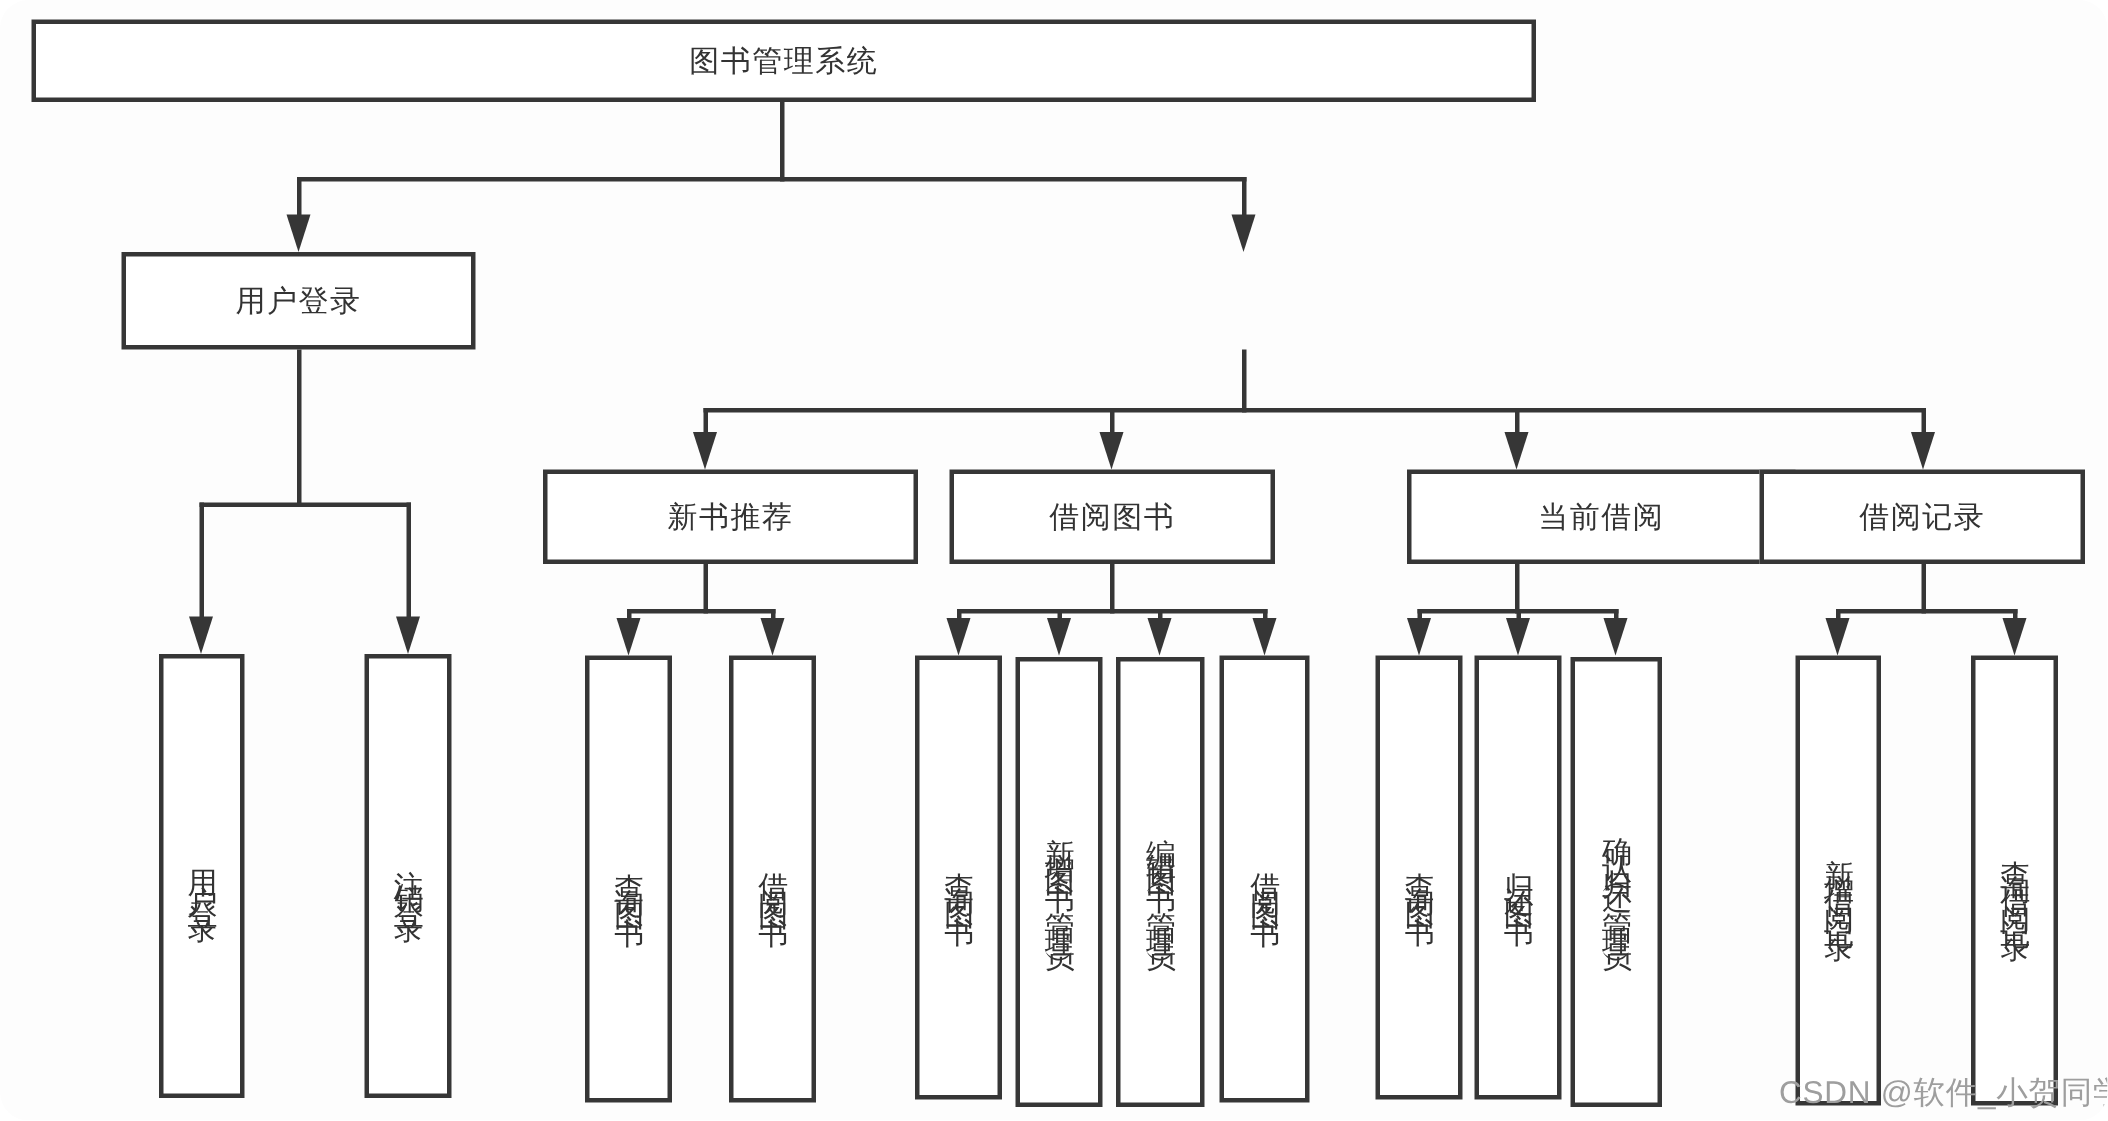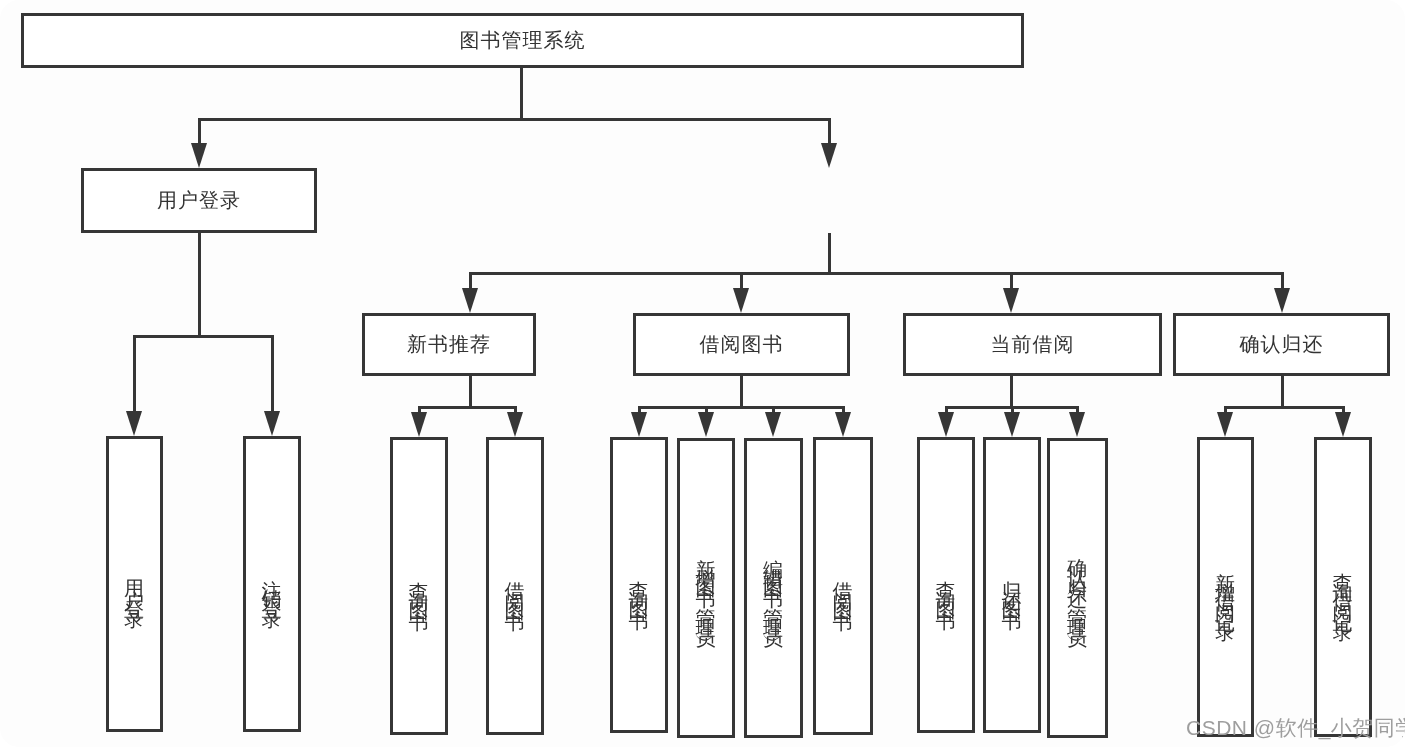--- a/index.html
+++ b/index.html
@@ -78,34 +78,34 @@
 
   <div class="hbox" style="left:21px; top:13px; width:1003px; height:55px;">
     <span>图书管理系统</span>
   </div>
 
   <div class="hbox" style="left:81px; top:168px; width:236px; height:65px;">
     <span>用户登录</span>
   </div>
 
 
-  <div class="hbox" style="left:362px; top:313px; width:174px; height:63px;">
+  <div class="hbox" style="left:362px; top:313px; width:250px; height:63px;">
     <span>新书推荐</span>
   </div>
 
   <div class="hbox" style="left:633px; top:313px; width:217px; height:63px;">
     <span>借阅图书</span>
   </div>
 
-  <div class="hbox" style="left:903px; top:313px; width:259px; height:63px;justify-content:center;">
+  <div class="hbox" style="left:938px; top:313px; width:259px; height:63px;justify-content:center;">
     <span>当前借阅</span>
   </div>
 
   <div class="hbox" style="left:1173px; top:313px; width:217px; height:63px;">
-    <span>确认归还</span>
+    <span>借阅记录</span>
   </div>
 
   <div class="vbox" style="left:106px; top:436px; width:57px; height:296px;">
     <span class="vtext">用户登录</span>
   </div>
   <div class="vbox" style="left:243px; top:436px; width:58px; height:296px;">
     <span class="vtext">注销登录</span>
   </div>
 
   <div class="vbox" style="left:390px; top:437px; width:58px; height:298px;">

